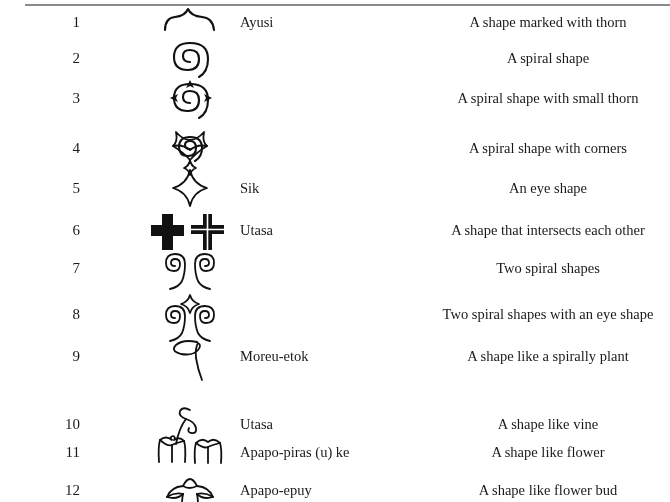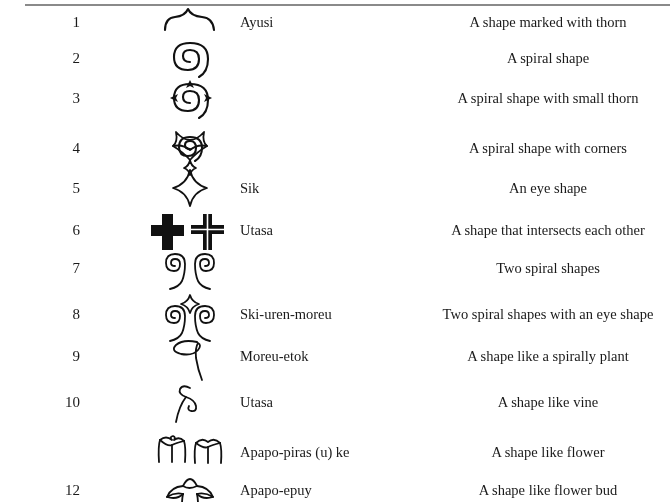--- a/index.html
+++ b/index.html
@@ -192,48 +192,48 @@
 
   <div class="row" style="top:294px;">
     <div class="col-num">8</div>
     <div class="col-sym">
       <svg width="96" height="48" viewBox="0 0 96 48">
         <path class="gl-thin" d="M48 1 Q50 8 57 10 Q50 12 48 19 Q46 12 39 10 Q46 8 48 1 Z"></path>
         <path class="gl-thin" d="M33 24 Q29 24 29 21 Q29 17 33 17 Q38 17 38 22 Q38 29 32 29 Q24 29 24 21 Q24 12 33 12 Q43 12 43 22 Q43 32 40 39 Q37 45 28 47"></path>
         <path class="gl-thin" d="M63 24 Q67 24 67 21 Q67 17 63 17 Q58 17 58 22 Q58 29 64 29 Q72 29 72 21 Q72 12 63 12 Q53 12 53 22 Q53 32 56 39 Q59 45 68 47"></path>
       </svg>
     </div>
-    <div class="col-name">Ski-uren-moreu</div>
     <div class="col-desc">Two spiral shapes with an eye shape</div>
   </div>
 
   <div class="row" style="top:336px;">
     <div class="col-num">9</div>
     <div class="col-sym">
       <svg width="90" height="46" viewBox="0 0 90 46">
         <path class="gl-thin" d="M52 6 Q38 3 31 9 Q25 15 36 18 Q48 20 53 14 Q57 9 53 7 Q50 12 51 22 Q53 34 57 44"></path>
       </svg>
     </div>
     <div class="col-name">Moreu-etok</div>
     <div class="col-desc">A shape like a spirally plant</div>
   </div>
 
-  <div class="row" style="top:382px;">
+  <div class="row" style="top:404px;">
     <div class="col-num">10</div>
     <div class="col-sym">
       <svg width="90" height="44" viewBox="0 0 90 44">
         <path class="gl-thin" d="M45 6 Q38 2 35 7 Q33 12 41 15 Q50 18 51 24 Q52 30 46 29 Q42 28 44 24"></path>
         <path class="gl-thin" d="M41 15 Q34 24 31 40"></path>
       </svg>
     </div>
     <div class="col-name">Utasa</div>
     <div class="col-desc">A shape like vine</div>
   </div>
 
   <div class="row" style="top:432px;">
+    <div class="col-num">11</div>
     <div class="col-sym">
       <svg width="96" height="40" viewBox="0 0 96 40">
         <path class="gl-thin" d="M18 8 Q24 3 30 8 Q27 5 31 4 Q34 5 32 8 Q37 4 42 9"></path>
         <path class="gl-thin" d="M18 8 Q16 14 17 30"></path>
         <path class="gl-thin" d="M42 9 Q44 15 43 30"></path>
         <path class="gl-thin" d="M18 8 Q26 15 30 13 Q34 11 42 9"></path>
         <path class="gl-thin" d="M30 13 Q30 22 30 30"></path>
         <path class="gl-thin" d="M54 11 Q60 5 66 10 Q72 5 78 11"></path>
         <path class="gl-thin" d="M54 11 Q52 17 53 31"></path>
         <path class="gl-thin" d="M78 11 Q80 17 79 31"></path>

